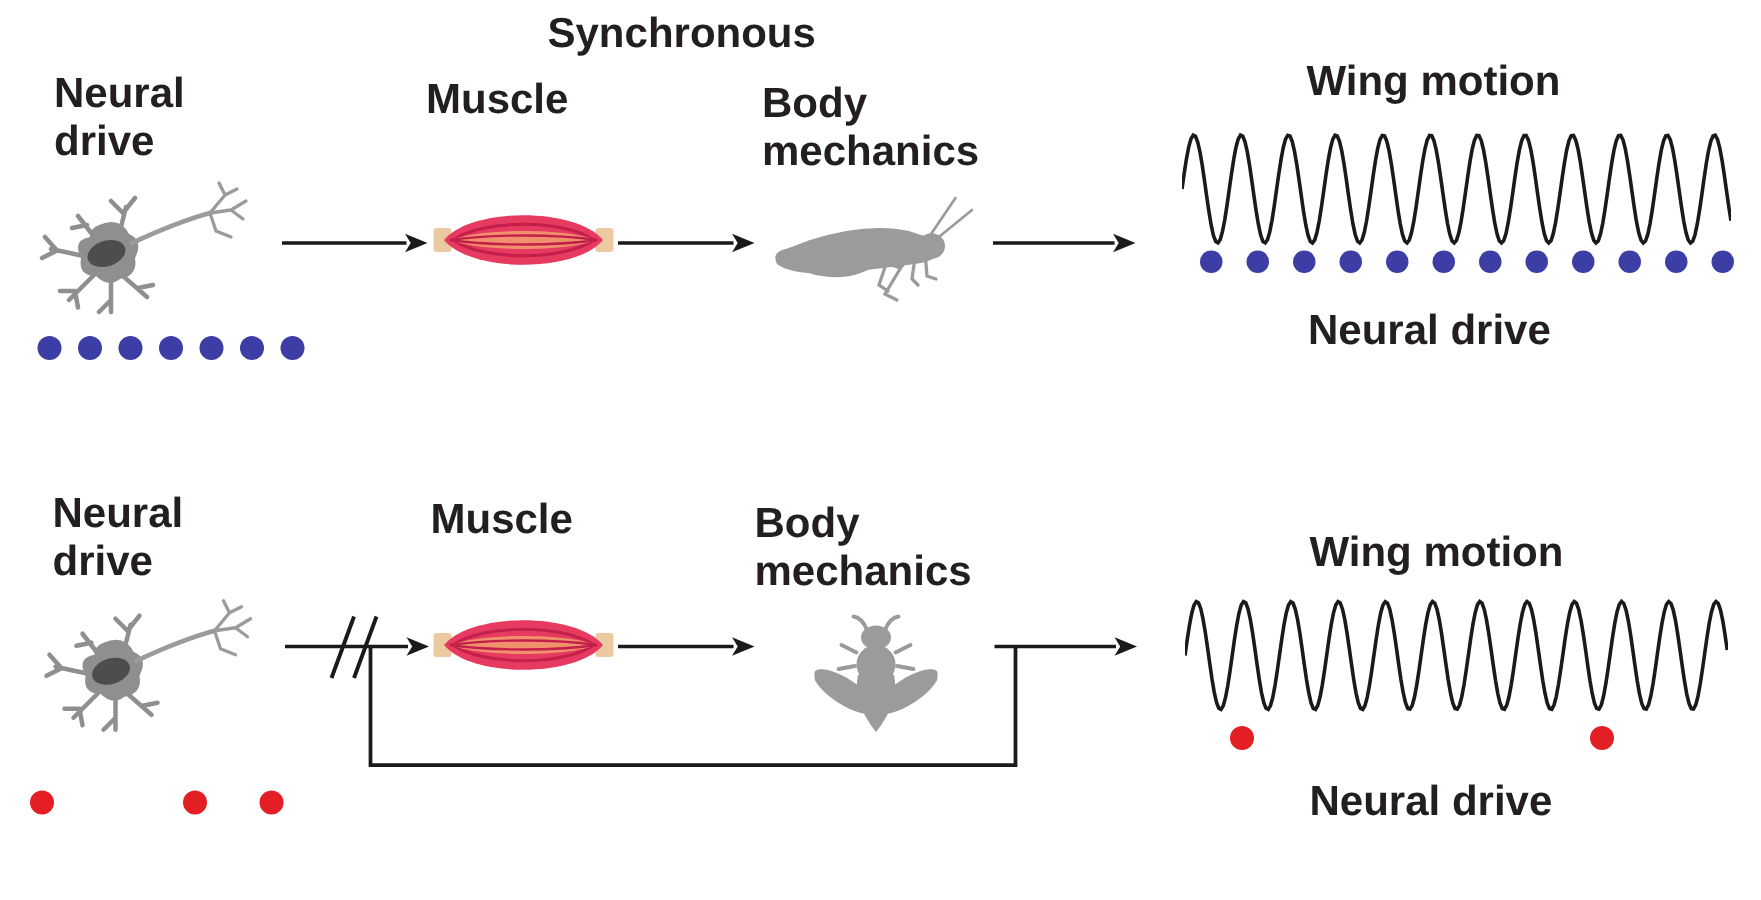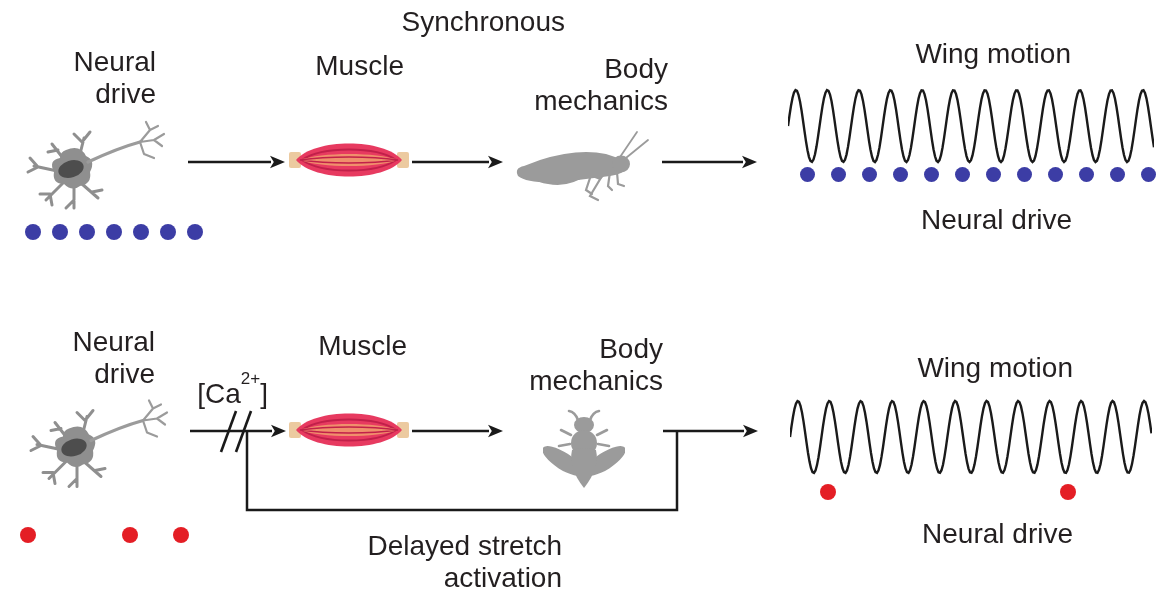--- a/index.html
+++ b/index.html
@@ -1,18 +1,18 @@
 <!DOCTYPE html>
 <html><head>
 <meta charset="utf-8">
 <style>
   html,body{margin:0;padding:0;background:#fff;}
   .canvas{position:relative;width:1174px;height:600px;background:#ffffff;overflow:hidden;
           font-family:"Liberation Sans",sans-serif;color:#231f20;}
-  .lbl{position:absolute;text-align:right;font-size:28px;line-height:32px;letter-spacing:0;}
+  .lbl{position:absolute;text-align:left;font-size:28px;line-height:32px;letter-spacing:0;font-weight:bold;}
   .abs{position:absolute;}
   .dots-layer{position:absolute;left:0;top:0;width:100%;height:100%;pointer-events:none;}
   .dot{position:absolute;border-radius:50%;}
   .casup{font-size:17px;position:relative;top:-9px;left:0;}
   svg{display:block;}
   .overlay{position:absolute;left:0;top:0;}
 </style>
 </head>
 <body>
 
@@ -26,31 +26,29 @@
 
   <div class="lbl" style="left:508px;top:53px;width:160px">Body mechanics</div>
 
   <div class="lbl" style="left:871px;top:38px;width:200px">Wing motion</div>
 
   <div class="lbl" style="left:872px;top:204px;width:200px">Neural drive</div>
 
 
   <div class="lbl" style="left:35px;top:326px;width:120px">Neural drive</div>
 
-  <div class="lbl" style="left:168px;top:372px;width:100px"><span>[Ca</span><sup class="casup">2+</sup><span>]</span></div>
 
   <div class="lbl" style="left:287px;top:330px;width:120px">Muscle</div>
 
   <div class="lbl" style="left:503px;top:333px;width:160px">Body mechanics</div>
 
   <div class="lbl" style="left:873px;top:352px;width:200px">Wing motion</div>
 
   <div class="lbl" style="left:873px;top:518px;width:200px">Neural drive</div>
 
-  <div class="lbl" style="left:342px;top:530px;width:220px">Delayed stretch activation</div>
 
   <svg class="abs" style="left:22px;top:120px" width="150" height="95" viewBox="0 0 150 95">
     <path d="M44,42 L30,24 M36,30 L26,32 M40,52 L12,46 M16,47 L8,38 M16,47 L6,52 M42,62 L24,80 M28,74 L18,74 M28,74 L30,85 M52,68 L52,88 M52,80 L44,88 M60,64 L76,78 M70,72 L80,70 M58,34 L62,18 M60,22 L52,14 M60,22 L68,12" stroke="#8f8f8f" stroke-width="3" fill="none" stroke-linecap="round"></path>
     <path d="M44,30 Q58,24 64,36 Q74,40 68,52 Q70,64 58,66 Q50,72 42,64 Q30,64 32,52 Q26,40 38,38 Q38,32 44,30 Z" fill="#8f8f8f"></path>
     <ellipse cx="49" cy="49" rx="13" ry="8.5" transform="rotate(-18 49 49)" fill="#4d4d4d"></ellipse>
     <path d="M66,42 Q96,28 118,22" stroke="#9b9b9b" stroke-width="3.2" fill="none" stroke-linecap="round"></path>
     <path d="M118,22 L128,10 M128,10 L124,2 M128,10 L136,6 M118,22 L132,20 M132,20 L142,14 M132,20 L140,26 M118,22 L122,34 M122,34 L132,38" stroke="#9b9b9b" stroke-width="2.2" fill="none" stroke-linecap="round"></path>
   </svg>
 
   <svg class="abs" style="left:25px;top:396px" width="150" height="100" viewBox="0 0 150 95">

